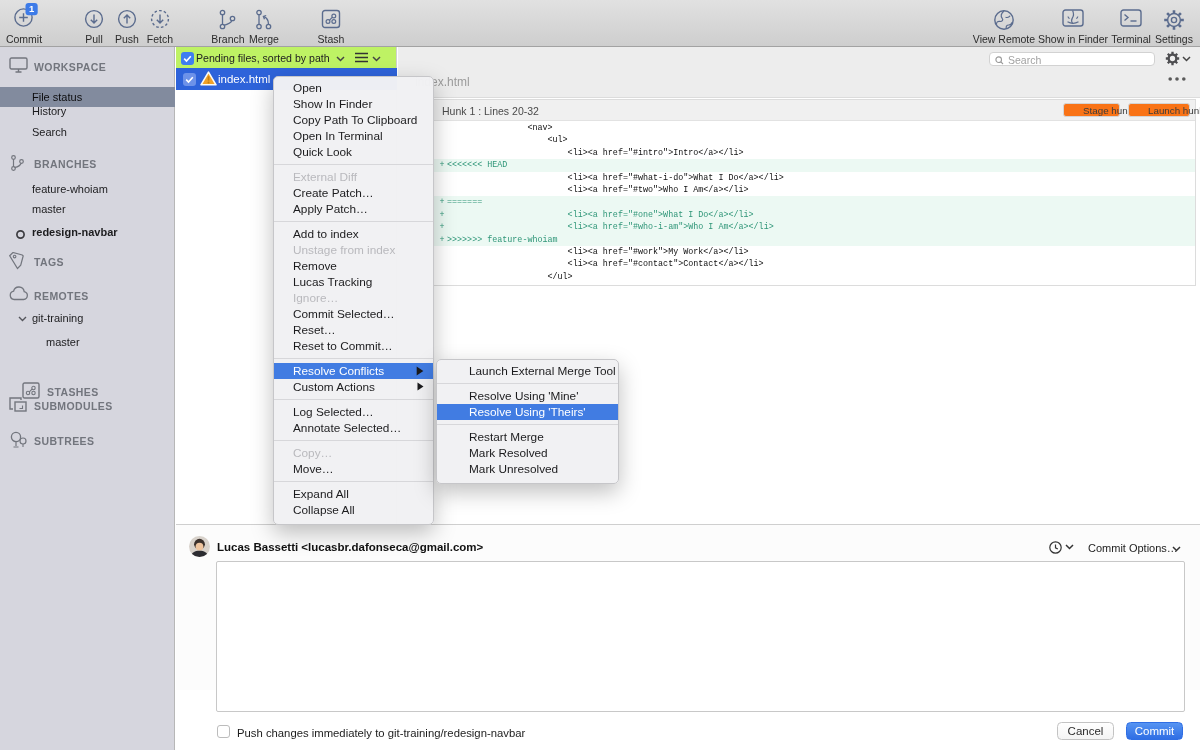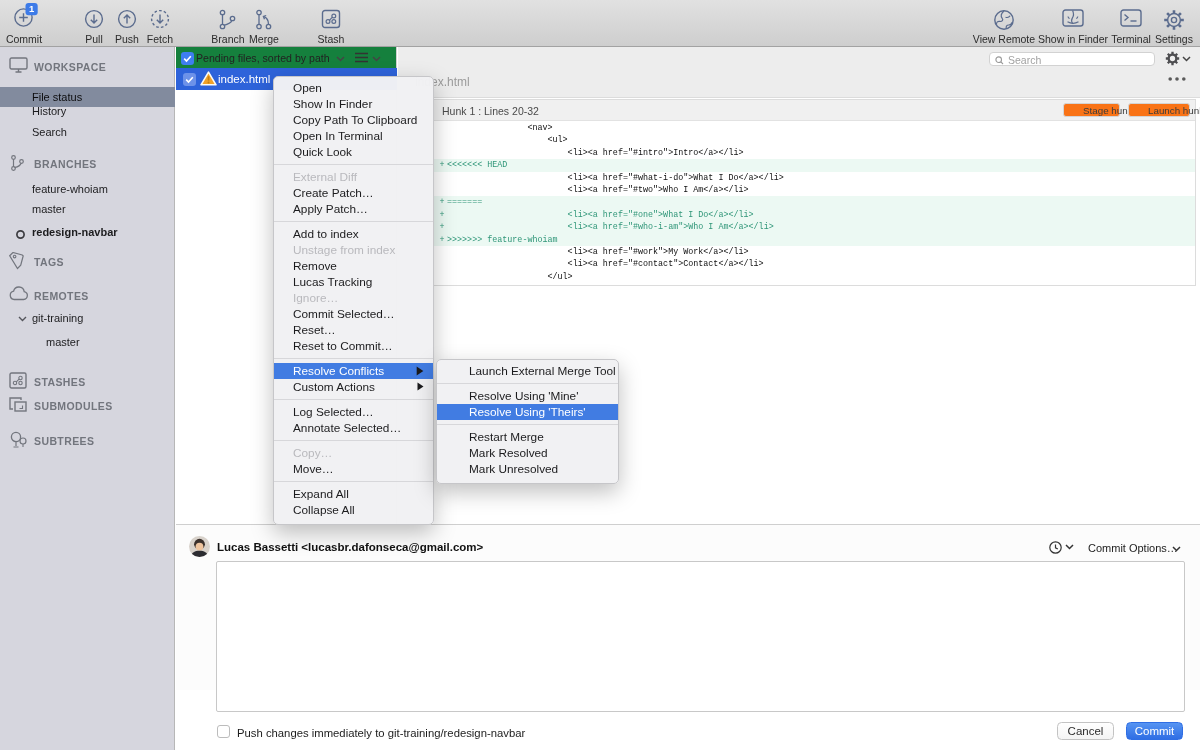--- a/index.html
+++ b/index.html
@@ -223,21 +223,21 @@
     <div class="sbitem" style="top:262px;">
       <svg style="position:absolute;left:18px;top:7px;" width="9" height="6" viewBox="0 0 9 6">
           <path d="M1 1l3.5 3.5L8 1" fill="none" stroke="#55565c" stroke-width="1.4"></path>
         </svg>
       <span>git-training</span>
       </div>
     <div class="sbitem" style="top:286px;">
         <span style="left:46px;">master</span>
       </div>
 
-    <div class="sbsec" style="top:325px;">
+    <div class="sbsec" style="top:335px;margin-left:13px;">
       <svg width="18" height="18" viewBox="0 0 18 18">
           <rect x="1" y="1" width="16" height="15" rx="1.5" fill="none" stroke="#73767e" stroke-width="1.4"></rect>
           <circle cx="6" cy="11" r="1.7" fill="none" stroke="#73767e" stroke-width="1.1"></circle>
           <circle cx="11.5" cy="11" r="1.7" fill="none" stroke="#73767e" stroke-width="1.1"></circle>
           <circle cx="11.5" cy="6" r="1.7" fill="none" stroke="#73767e" stroke-width="1.1"></circle>
           <path d="M7.3 9.8l2.8-2.6" stroke="#73767e" stroke-width="1.1"></path>
         </svg>
       <span class="lab">STASHES</span>
     </div>
     <div class="sbsec" style="top:349px;">
@@ -252,21 +252,21 @@
       <svg width="19" height="17" viewBox="0 0 19 17">
           <circle cx="7" cy="6" r="4.6" fill="none" stroke="#73767e" stroke-width="1.3"></circle>
           <path d="M7 10.6V15M4.5 16h5" fill="none" stroke="#73767e" stroke-width="1.2"></path>
           <circle cx="14" cy="10" r="3" fill="none" stroke="#73767e" stroke-width="1.2"></circle>
           <path d="M14 13v3" stroke="#73767e" stroke-width="1.1"></path>
         </svg>
       <span class="lab">SUBTREES</span>
     </div>
   </div>
   <div id="filepane" class="abs">
-    <div style="position:absolute;left:0;top:0;width:220px;height:21px;background:#15803d;">
+    <div style="position:absolute;left:0;top:0;width:220px;height:21px;background:#bef264;">
       <svg style="position:absolute;left:5px;top:5px;" width="13" height="13" viewBox="0 0 13 13">
           <rect width="13" height="13" rx="3" fill="#3f7ef0"></rect>
           <path d="M3.2 6.6l2.3 2.4 4.3-4.7" fill="none" stroke="#fff" stroke-width="1.6"></path>
         </svg>
       <span style="position:absolute;left:20px;top:4.5px;font-size:10.6px;color:#222;">Pending files, sorted by path</span>
       <svg style="position:absolute;left:160px;top:9px;" width="9" height="6" viewBox="0 0 9 6">
           <path d="M1 1l3.5 3.5L8 1" fill="none" stroke="#444" stroke-width="1.5"></path>
         </svg>
       <svg style="position:absolute;left:179px;top:5px;" width="13" height="11" viewBox="0 0 13 11">
           <path d="M0 1.5h13M0 5.5h13M0 9.5h13" stroke="#333" stroke-width="1.6"></path>

